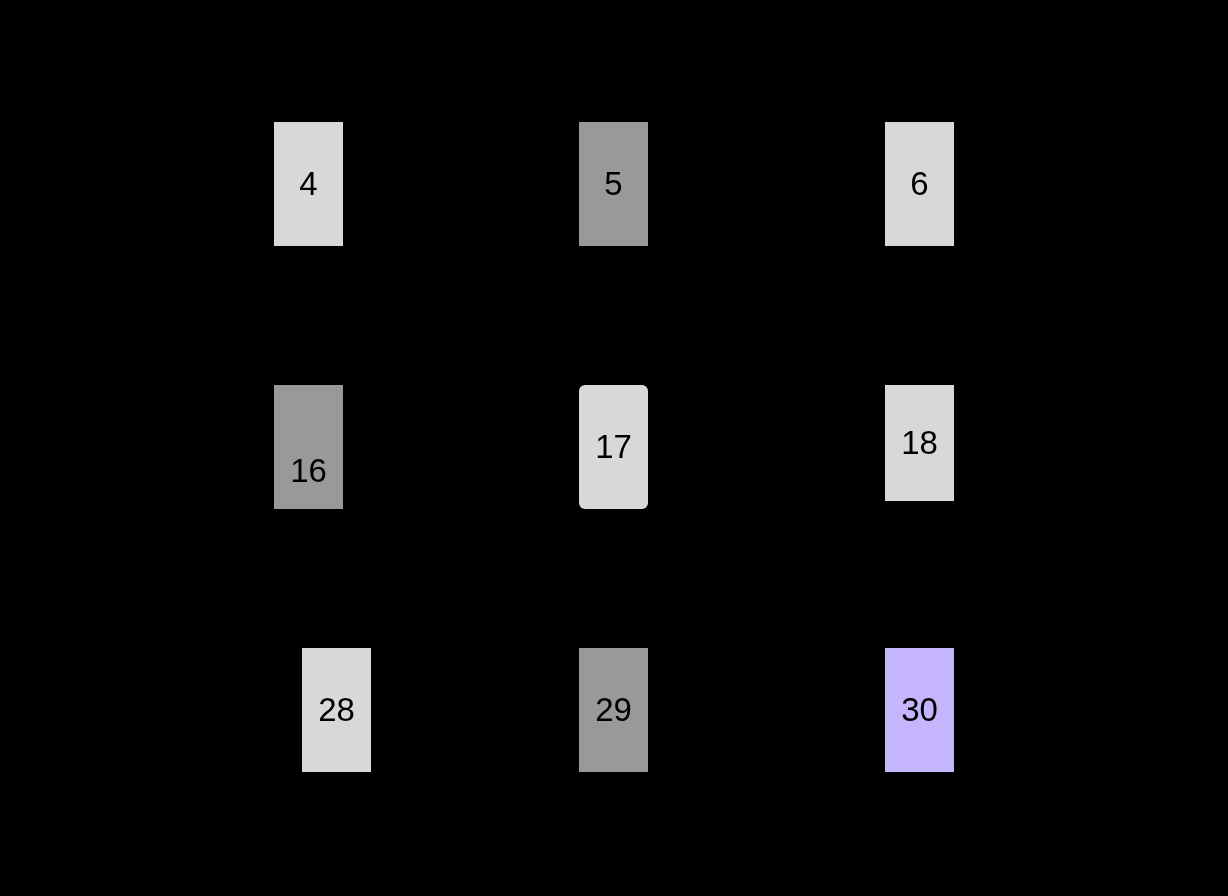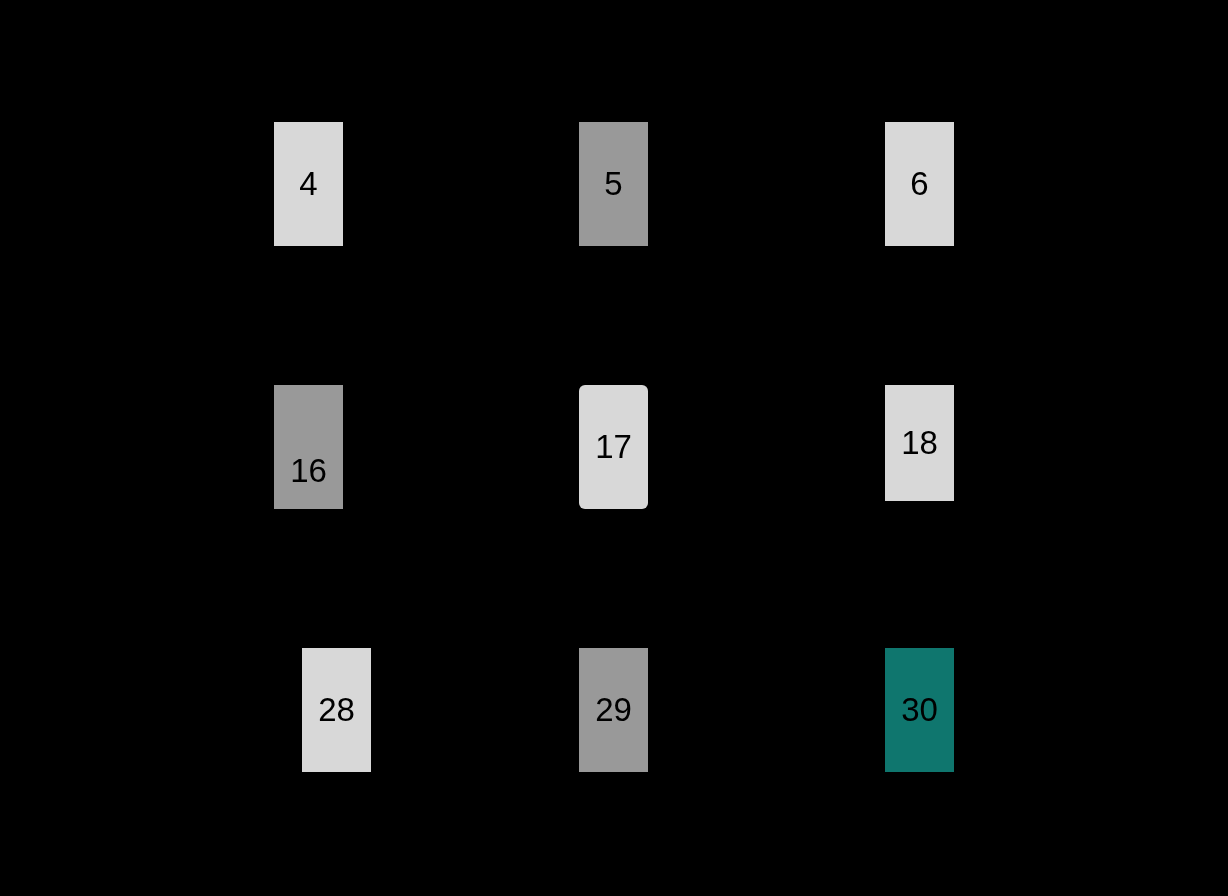--- a/index.html
+++ b/index.html
@@ -63,16 +63,16 @@
     </div>
     <div class="grid-cell state-normal" style="left: 885px; top: 385px; width: 69px; height: 116px; background: rgb(216, 216, 216);">
       <span class="cell-label" style="color: rgb(0, 0, 0);">18</span>
     </div>
     <div class="grid-cell state-normal" style="left: 274px; top: 648px; width: 69px; height: 124px; background: rgb(216, 216, 216); margin-left: 28px;">
       <span class="cell-label" style="color: rgb(0, 0, 0);">28</span>
     </div>
     <div class="grid-cell state-highlight" style="left: 579px; top: 648px; width: 69px; height: 124px; background: rgb(153, 153, 153);">
       <span class="cell-label" style="color: rgb(0, 0, 0); text-align: right;">29</span>
     </div>
-    <div class="grid-cell state-normal" style="left: 885px; top: 648px; width: 69px; height: 124px; background: #0f766e;">
+    <div class="grid-cell state-normal" style="left: 885px; top: 648px; width: 69px; height: 124px; background: #c4b5fd;">
       <span class="cell-label" style="color: rgb(0, 0, 0);">30</span>
     </div>
   </div>
 
 </body></html>

